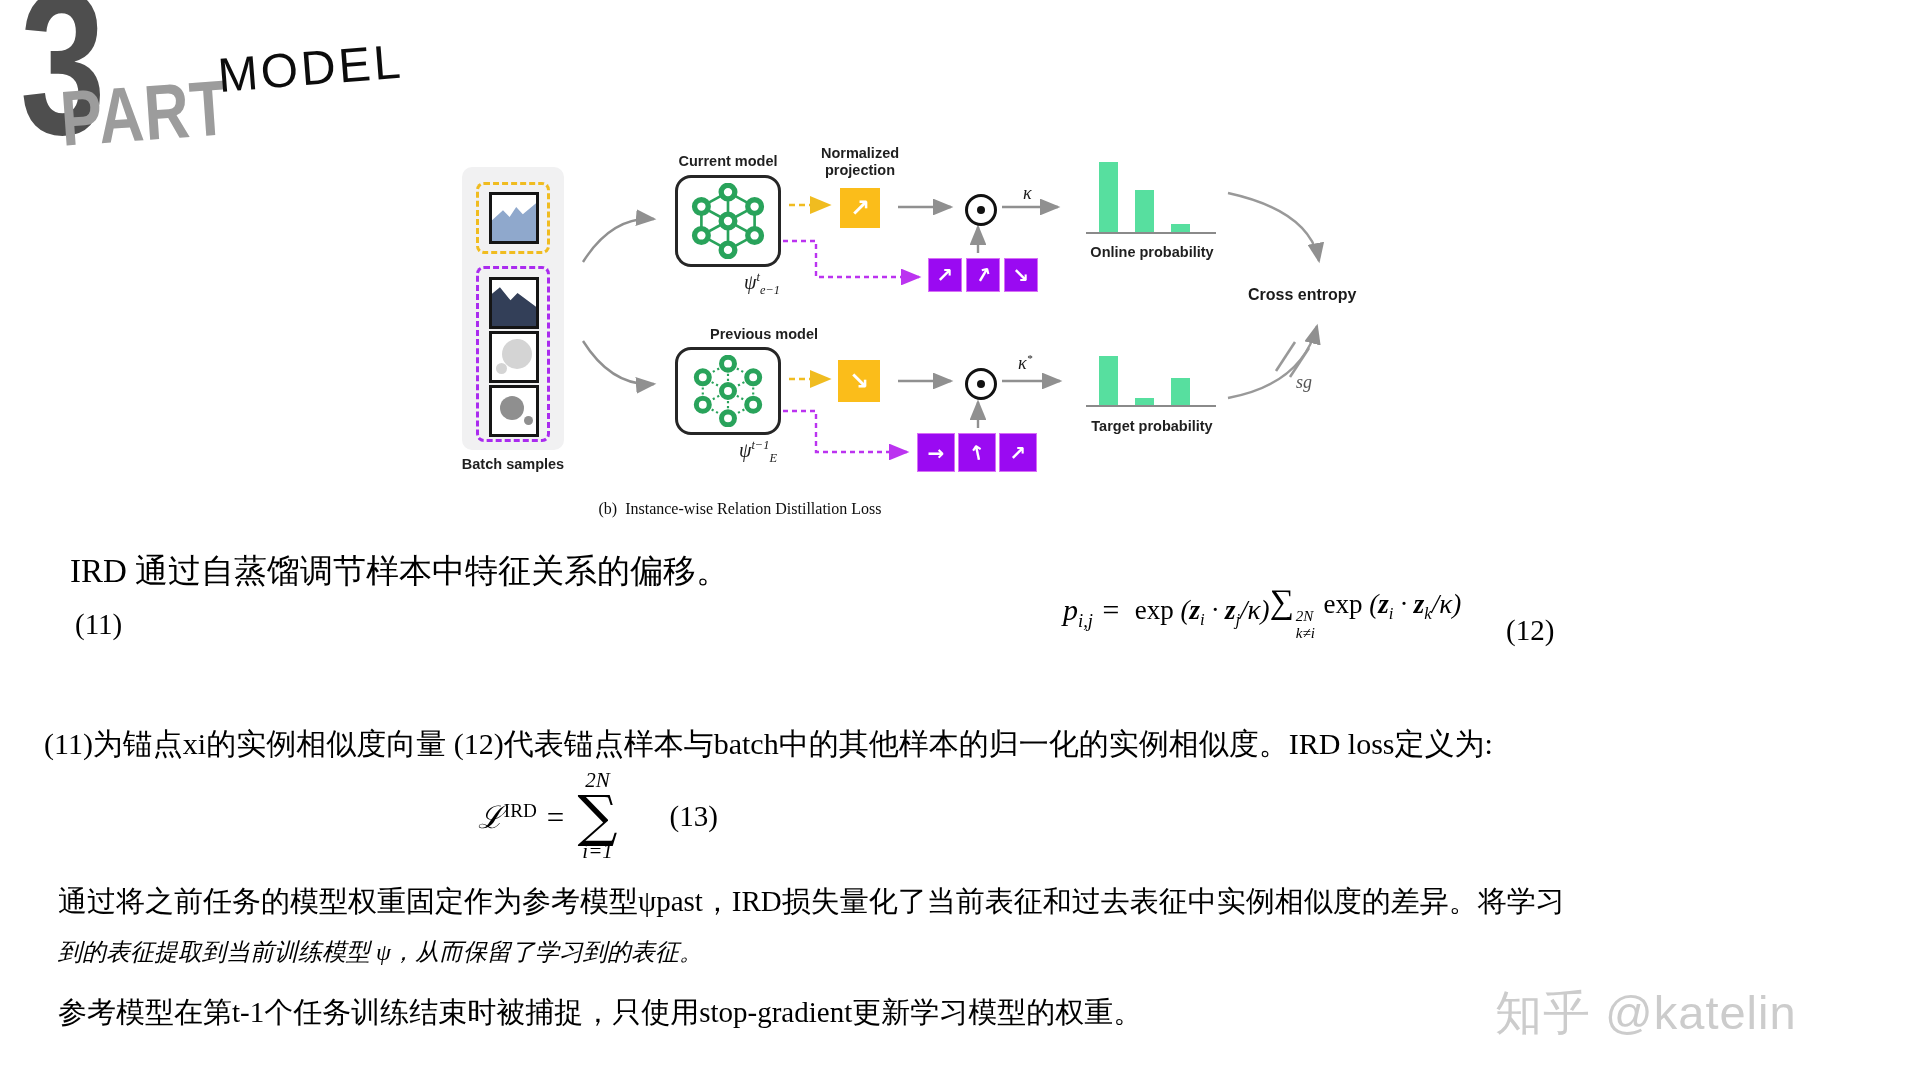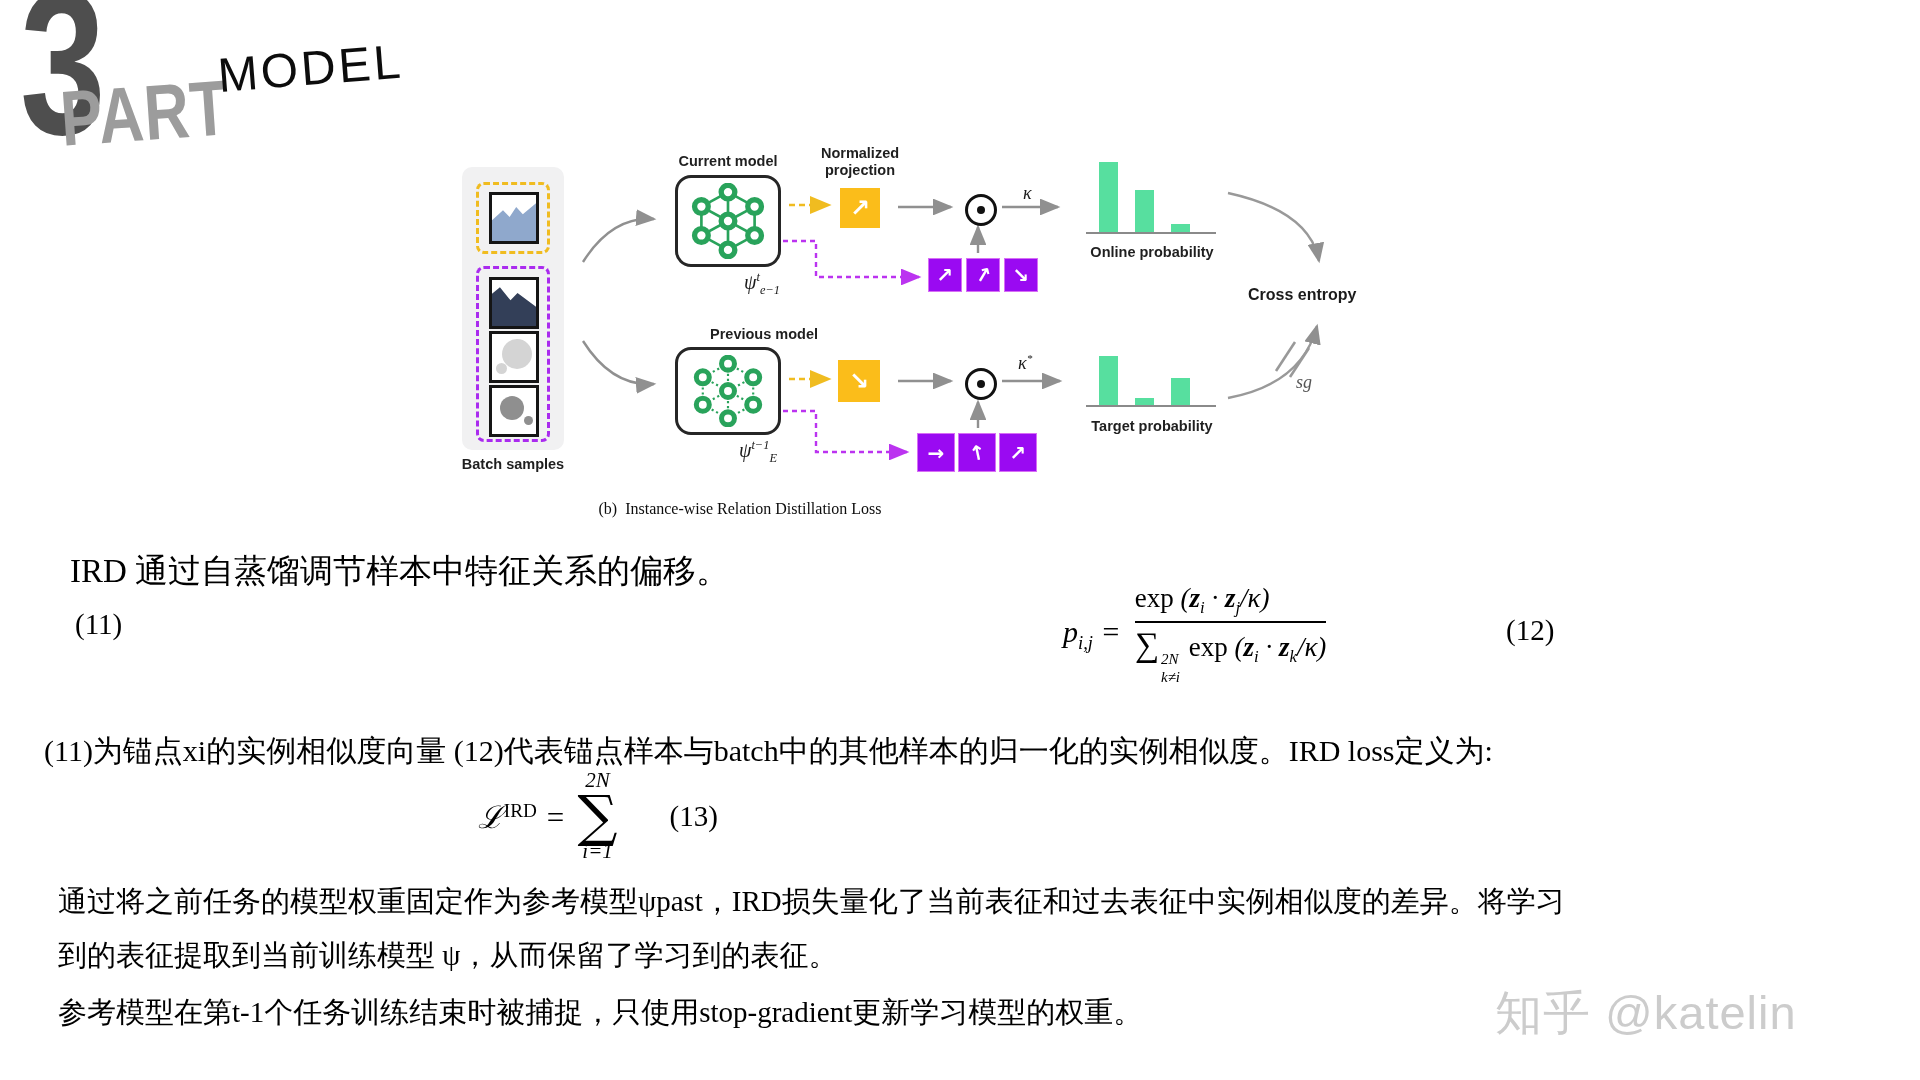--- a/index.html
+++ b/index.html
@@ -52,30 +52,30 @@
 
   .ce-label{position:absolute;left:1248px;top:286px;font-weight:bold;font-size:16px;color:#1b1b1b;}
   .sg-label{position:absolute;left:1296px;top:372px;font-size:18px;color:#555;font-family:"Liberation Serif",serif;font-style:italic;}
 
   .caption{position:absolute;left:480px;top:500px;width:520px;text-align:center;
            font-family:"Liberation Serif","DejaVu Serif",serif;font-size:16px;color:#0d0d0d;}
 
   
   .cn{position:absolute;font-family:"Liberation Serif","DejaVu Serif",serif;color:#000;white-space:nowrap;}
   .t-intro{left:70px;top:549px;font-size:33px;}
-  .t-explain{left:44px;top:724px;font-size:30px;margin-top:7px;}
+  .t-explain{left:44px;top:724px;font-size:30px;}
   .t-body1{left:58px;top:882px;font-size:29px;}
-  .t-body2{left:58px;top:936px;font-size:29px;}
+  .t-body2{left:58px;top:936px;font-size:24px;font-style:italic;}
   .t-body3{left:58px;top:993px;font-size:29px;}
 
   .eq{position:absolute;display:flex;align-items:center;color:#000;}
   .eq-tag{font-family:"Liberation Serif",serif;font-style:normal;font-size:29px;color:#000;}
   .eq11{left:75px;top:608px;font-size:31px;gap:38px;}
   .eq12{left:1063px;top:583px;gap:14px;font-size:30px;}
-  .frac{display:inline-flex;flex-direction:column;align-items:flex-start;font-size:27px;}
+  .frac{display:inline-flex;flex-direction:row;align-items:center;font-size:27px;}
   .frac .rule{align-self:stretch;height:2px;background:#000;margin:3px 0;}
   .sumstack{display:inline-flex;flex-direction:column;justify-content:center;font-size:15px;line-height:1.15;
             font-style:italic;vertical-align:-8px;margin:0 2px;}
   .bigsum{font-size:34px;font-style:normal;}
   .eq12-tag{left:1506px;top:614px;}
   .eq11 .eq-tag,.eq13 .eq-tag{margin-left:0;}
   .eq13{left:478px;top:770px;gap:12px;font-size:31px;}
   .sum-display{display:inline-flex;flex-direction:column;align-items:center;line-height:1;}
   .sum-display .lim{font-size:21px;font-style:italic;font-family:"Liberation Serif",serif;}
   .sum-display .sigma{font-size:56px;font-style:normal;line-height:.9;font-family:"DejaVu Serif",serif;}

